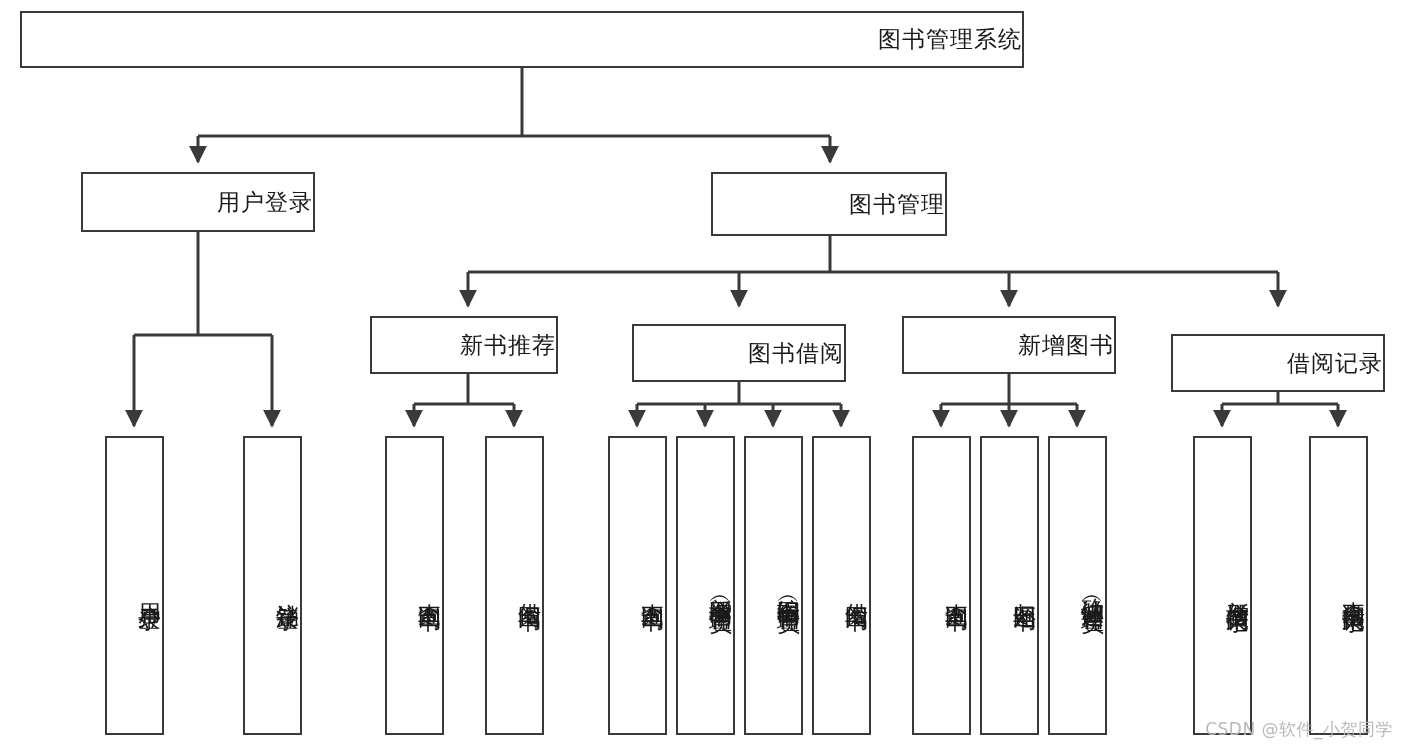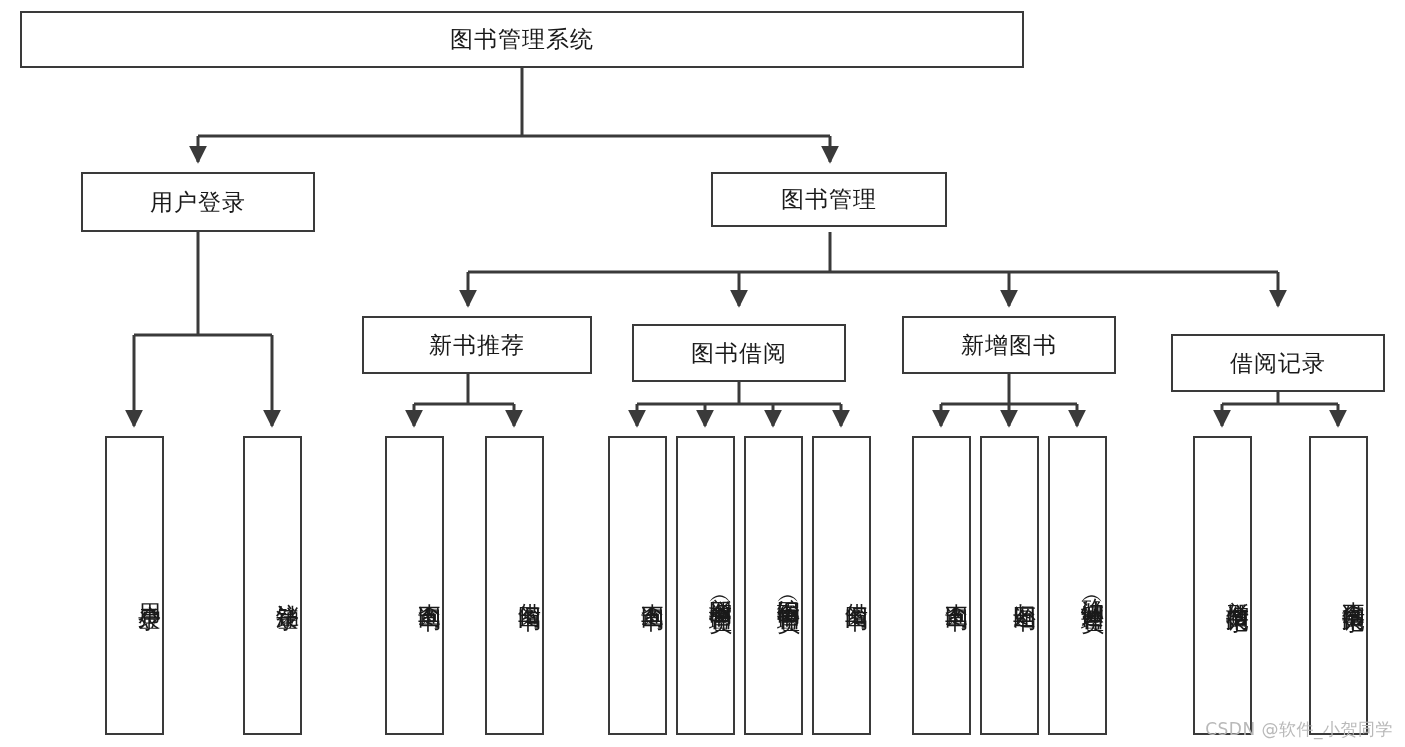--- a/index.html
+++ b/index.html
@@ -1,21 +1,21 @@
 <!DOCTYPE html>
 <html><head>
 <meta charset="utf-8">
 <style>
   html,body{margin:0;padding:0;background:#ffffff;}
   body{width:1405px;height:747px;position:relative;overflow:hidden;
        font-family:"DejaVu Sans","Liberation Sans",sans-serif;}
   #diagram{position:absolute;left:0;top:0;width:1405px;height:747px;}
   .node{position:absolute;box-sizing:border-box;background:#ffffff;
         border:2px solid #3a3a3a;display:flex;align-items:center;
-        justify-content:center;color:#1a1a1a;}
+        justify-content:flex-end;color:#1a1a1a;}
   .node.h{font-size:23px;letter-spacing:1px;}
   .node.v{writing-mode:vertical-rl;text-orientation:upright;
           font-size:23px;line-height:1.06;letter-spacing:2px;
           padding-top:6px;align-items:flex-start;justify-content:center;}
   .node.v span{display:block;}
   #watermark{position:absolute;right:12px;bottom:6px;font-size:17px;
              color:#b9b9b9;letter-spacing:.5px;white-space:nowrap;}
   svg{position:absolute;left:0;top:0;pointer-events:none;}
 </style>
 </head>
@@ -73,25 +73,25 @@
     </g>
   </svg>
 
   <div class="node h" style="left:20px;top:11px;width:1004px;height:57px;">
     <span>图书管理系统</span>
   </div>
 
   <div class="node h" style="left:81px;top:172px;width:234px;height:60px;">
     <span>用户登录</span>
   </div>
-  <div class="node h" style="left:711px;top:172px;width:236px;height:55px;">
+  <div class="node h" style="left:711px;top:172px;width:236px;height:64px;">
     <span>图书管理</span>
   </div>
 
-  <div class="node h" style="left:362px;top:316px;width:230px;height:58px;">
+  <div class="node h" style="left:370px;top:316px;width:188px;height:58px;">
     <span>新书推荐</span>
   </div>
   <div class="node h" style="left:632px;top:316px;width:214px;height:58px;margin-top:8px;">
     <span>图书借阅</span>
   </div>
   <div class="node h" style="left:902px;top:316px;width:214px;height:58px;">
     <span>新增图书</span>
   </div>
   <div class="node h" style="left:1171px;top:334px;width:214px;height:58px;">
     <span>借阅记录</span>

